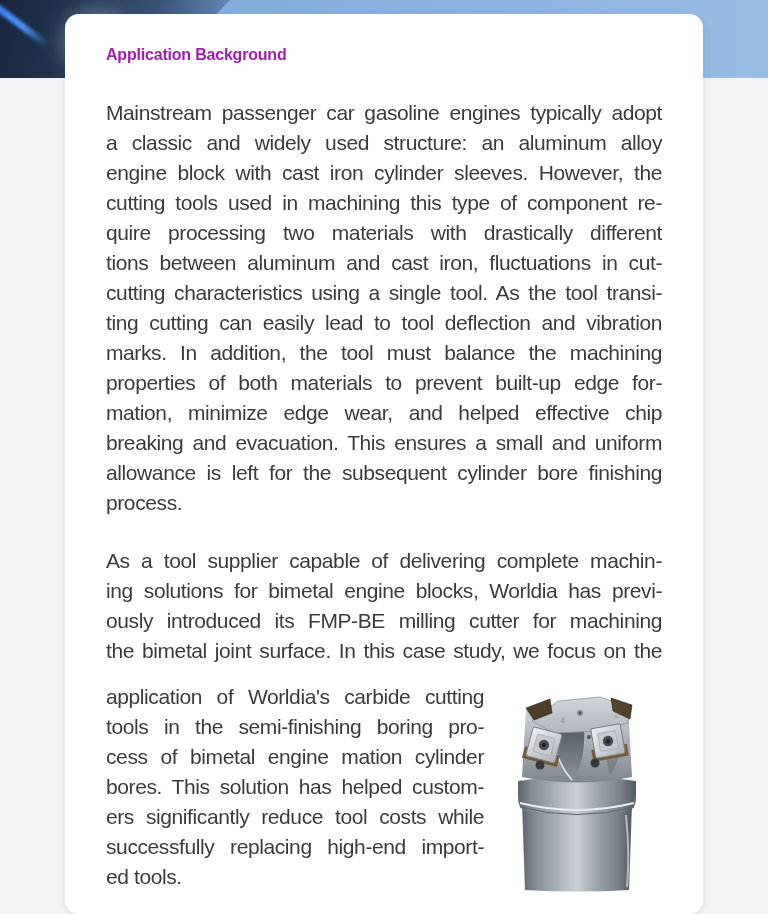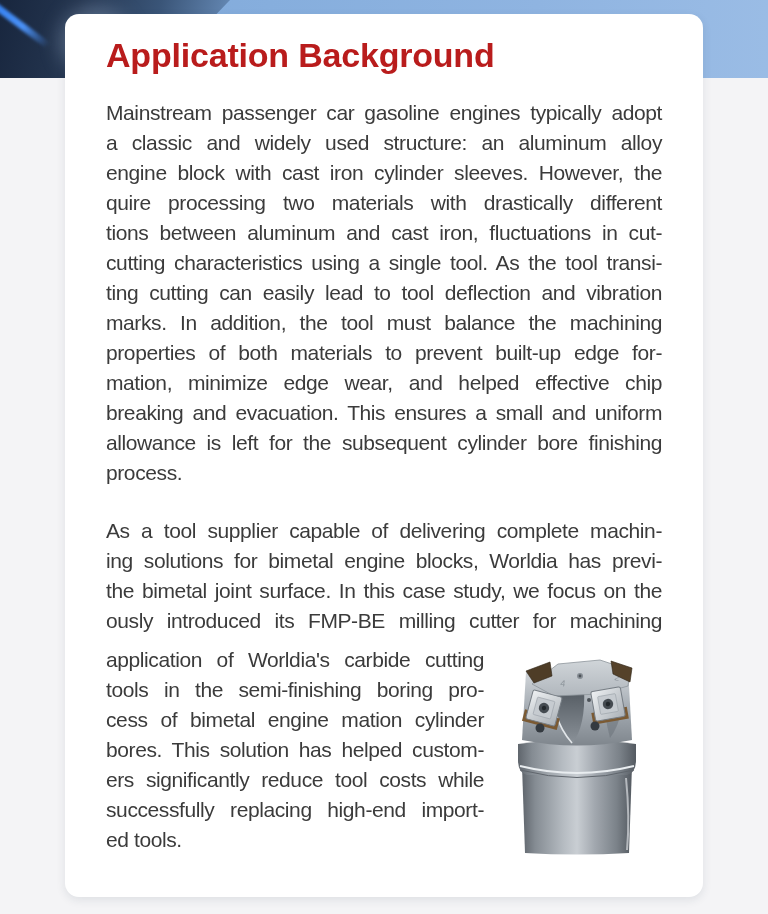--- a/index.html
+++ b/index.html
@@ -56,45 +56,45 @@
     width: 638px;
     min-height: 883px;
     margin: 14px auto 0;
     padding: 26px 41px 22px;
     background: #ffffff;
     border-radius: 14px;
     box-shadow: 0 3px 10px rgba(30, 45, 70, 0.10);
   }
   .title {
     margin: 0;
-    font-size: 34px;
+    font-size: 16px;
     line-height: 30px;
     font-weight: bold;
     letter-spacing: -0.2px;
-    color: #b91c1c;
+    color: #a21caf;
   }
   .para {
     margin: 28px 0 0 0;
     font-size: 21px;
     line-height: 30px;
     letter-spacing: -0.4px;
     color: #3b3b3b;
   }
   .para-2 { }
   .ln {
     text-align: justify;
     text-align-last: justify;
   }
   .ln.last {
     text-align-last: left;
   }
   .wrap-row {
     display: flex;
     align-items: flex-start;
-    margin-top: 9px;
+    margin-top: 16px;
   }
   .wrap-text {
     flex: 1 1 auto;
     min-width: 0;
     padding-right: 8px;
     font-size: 21px;
     line-height: 30px;
     letter-spacing: -0.4px;
     color: #3b3b3b;
   }
@@ -116,37 +116,38 @@
 </div>
 
 <div class="card">
 
   <h1 class="title">Application Background</h1>
 
   <div class="para">
     <div class="ln">Mainstream passenger car gasoline engines typically adopt</div>
     <div class="ln">a classic and widely used structure: an aluminum alloy</div>
     <div class="ln">engine block with cast iron cylinder sleeves. However, the</div>
+    <div class="ln">cutting tools used in machining this type of component re-</div>
     <div class="ln">quire processing two materials with drastically different</div>
     <div class="ln">tions between aluminum and cast iron, fluctuations in cut-</div>
     <div class="ln">cutting characteristics using a single tool. As the tool transi-</div>
     <div class="ln">ting cutting can easily lead to tool deflection and vibration</div>
     <div class="ln">marks. In addition, the tool must balance the machining</div>
     <div class="ln">properties of both materials to prevent built-up edge for-</div>
     <div class="ln">mation, minimize edge wear, and helped effective chip</div>
     <div class="ln">breaking and evacuation. This ensures a small and uniform</div>
     <div class="ln">allowance is left for the subsequent cylinder bore finishing</div>
     <div class="ln last">process.</div>
   </div>
 
   <div class="para para-2">
     <div class="ln">As a tool supplier capable of delivering complete machin-</div>
     <div class="ln">ing solutions for bimetal engine blocks, Worldia has previ-</div>
+    <div class="ln">ously introduced its FMP-BE milling cutter for machining</div>
     <div class="ln">the bimetal joint surface. In this case study, we focus on the</div>
-    <div class="ln">ously introduced its FMP-BE milling cutter for machining</div>
   </div>
 
   <div class="wrap-row">
     <div class="wrap-text">
       <div class="ln">application of Worldia's carbide cutting</div>
       <div class="ln">tools in the semi-finishing boring pro-</div>
       <div class="ln">cess of bimetal engine mation cylinder</div>
       <div class="ln">bores. This solution has helped custom-</div>
       <div class="ln">ers significantly reduce tool costs while</div>
       <div class="ln">successfully replacing high-end import-</div>

